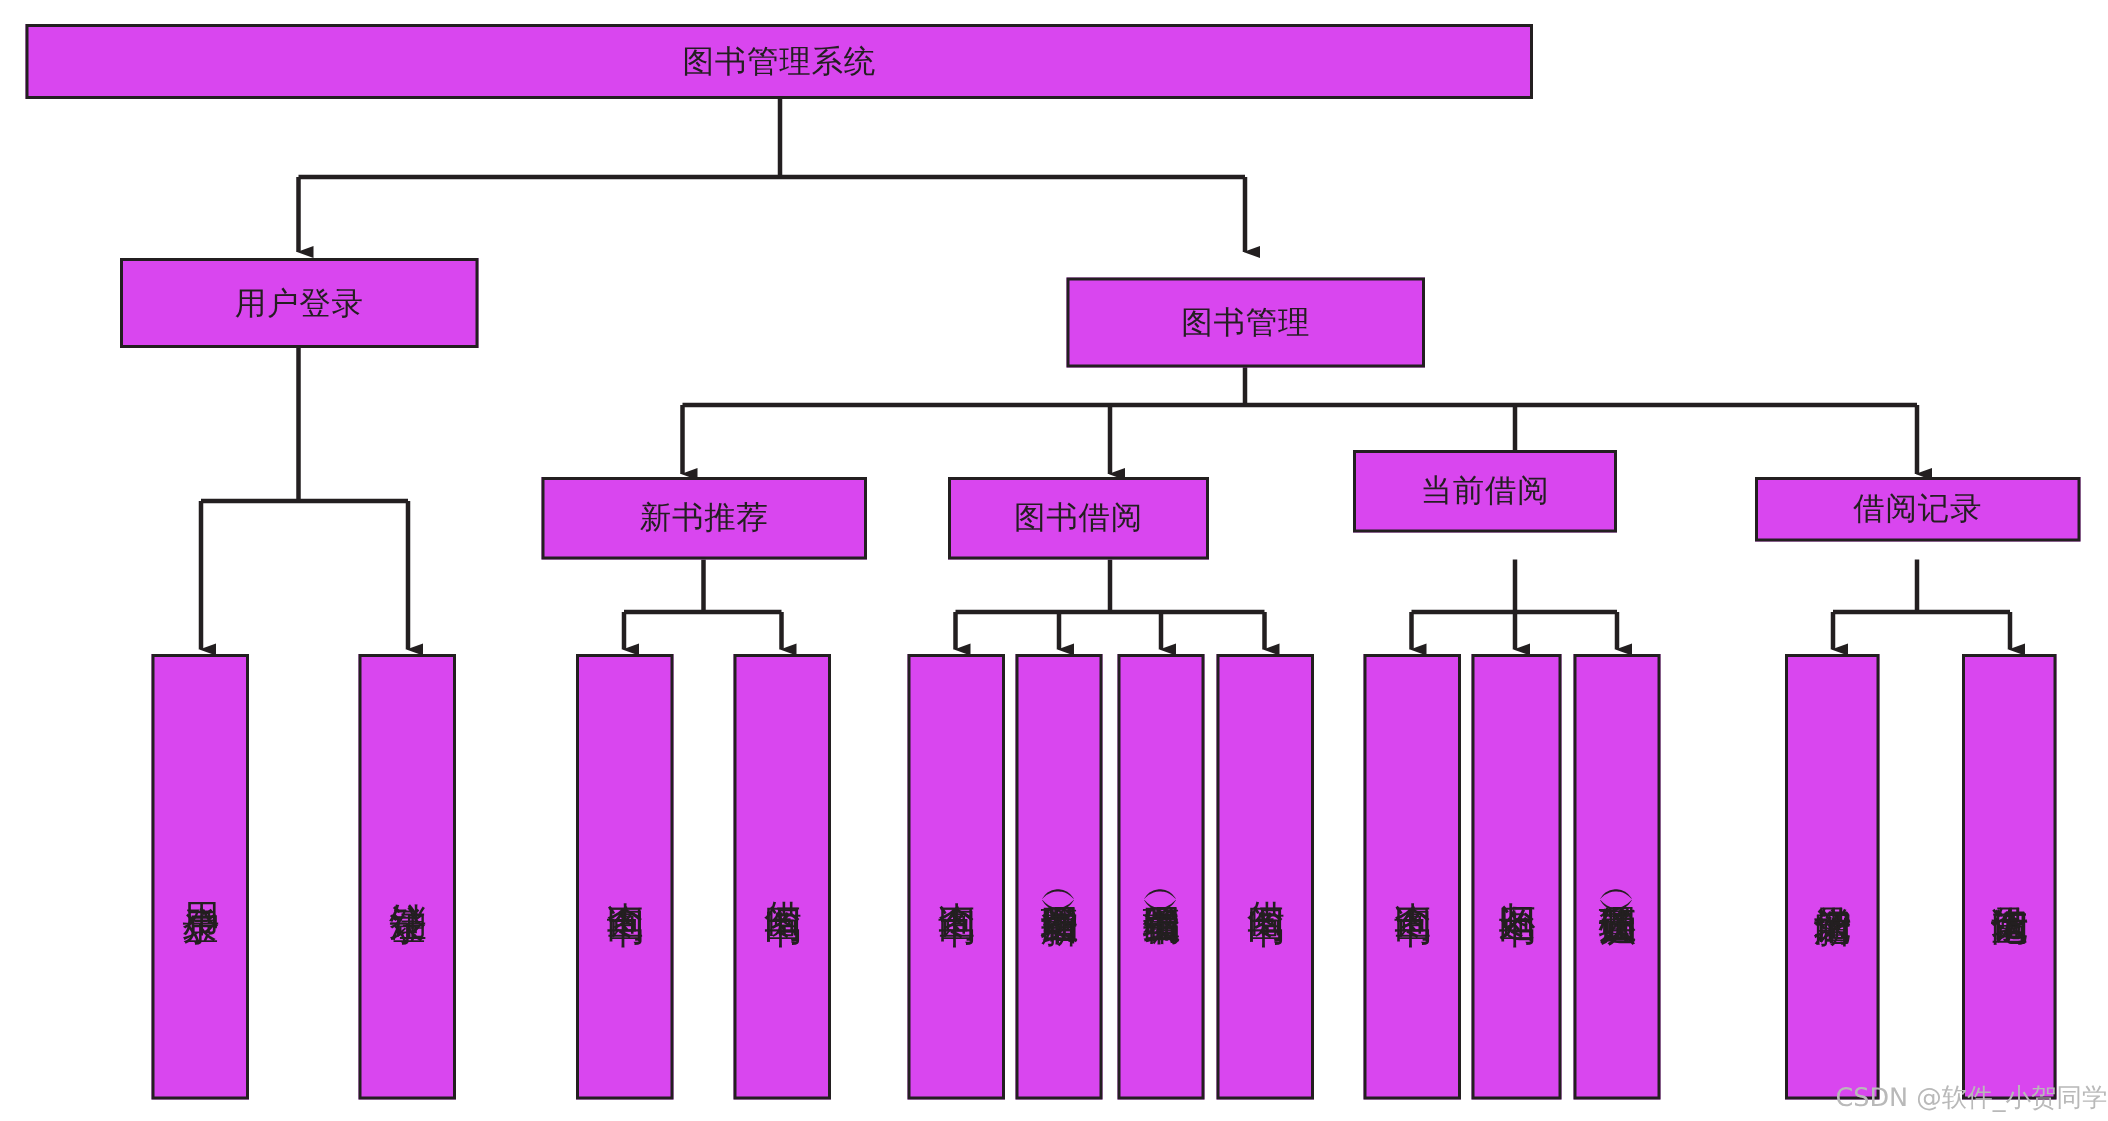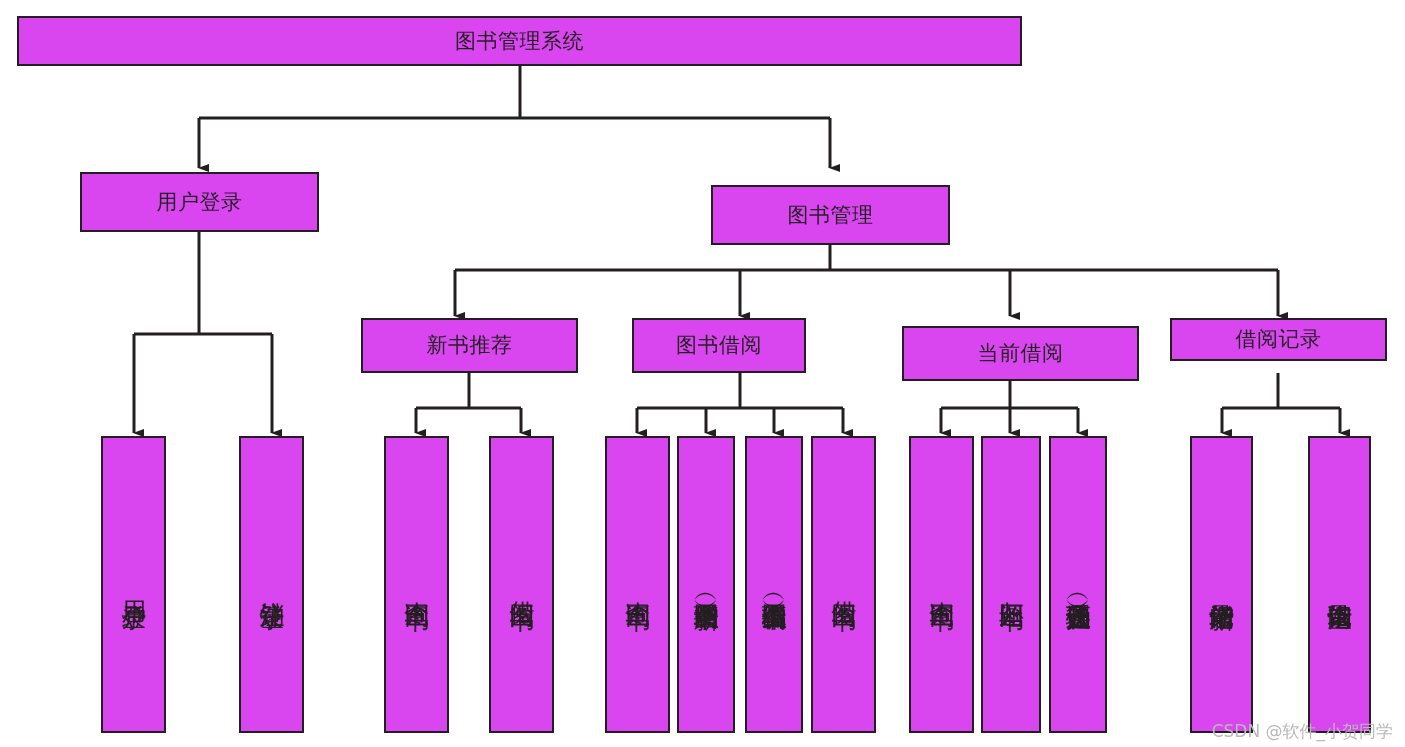--- a/index.html
+++ b/index.html
@@ -54,21 +54,21 @@
     white-space: nowrap;
     text-align: center;
   }
   .node.vert.tall-text .node-label {
     font-size: 25px;
     line-height: 1.1;
     letter-spacing: 0px;
   }
   #watermark {
     position: absolute;
-    right: 12px;
+    right: 0;
     bottom: 4px;
     font-size: 17px;
     color: #b9b9b9;
     white-space: nowrap;
     z-index: 5;
     font-family: "DejaVu Sans", "Liberation Sans", sans-serif;
   }
 </style>
 </head>
 <body>
@@ -135,21 +135,21 @@
   <div class="node horiz" style="left:711px; top:172px; width:239px; height:60px;margin-top:13px;">
     <span class="node-label">图书管理</span>
   </div>
 
   <div class="node horiz" style="left:361px; top:318px; width:217px; height:55px;">
     <span class="node-label">新书推荐</span>
   </div>
   <div class="node horiz" style="left:632px; top:318px; width:174px; height:55px;">
     <span class="node-label">图书借阅</span>
   </div>
-  <div class="node horiz" style="left:902px; top:326px; width:237px; height:55px;">
+  <div class="node horiz" style="left:902px; top:300px; width:176px; height:55px;">
     <span class="node-label">当前借阅</span>
   </div>
   <div class="node horiz" style="left:1170px; top:318px; width:217px; height:43px;">
     <span class="node-label">借阅记录</span>
   </div>
 
   <div class="node vert" style="left:101px; top:436px; width:65px; height:297px;">
     <span class="node-label">用户登录</span>
   </div>
   <div class="node vert" style="left:239px; top:436px; width:65px; height:297px;">

